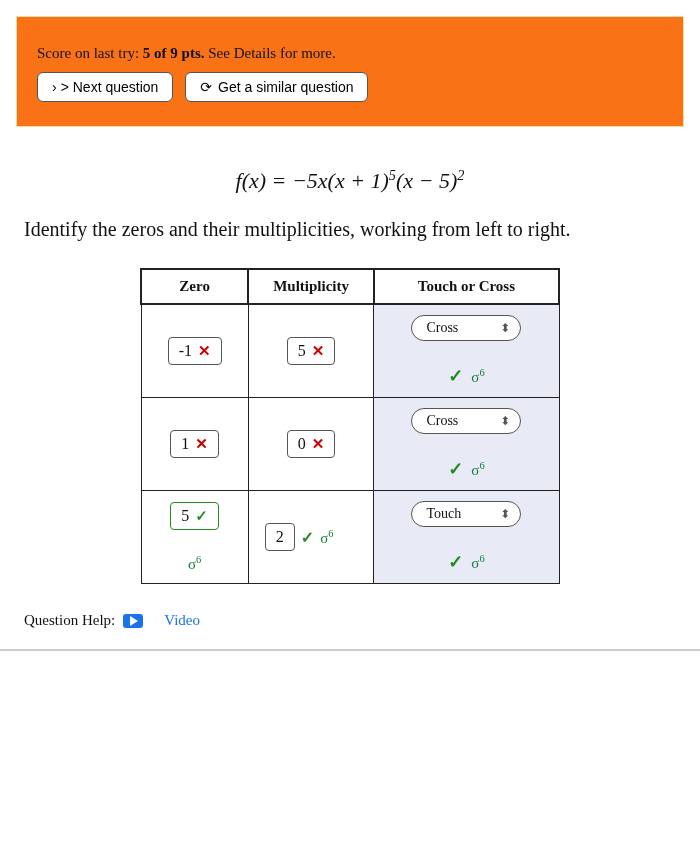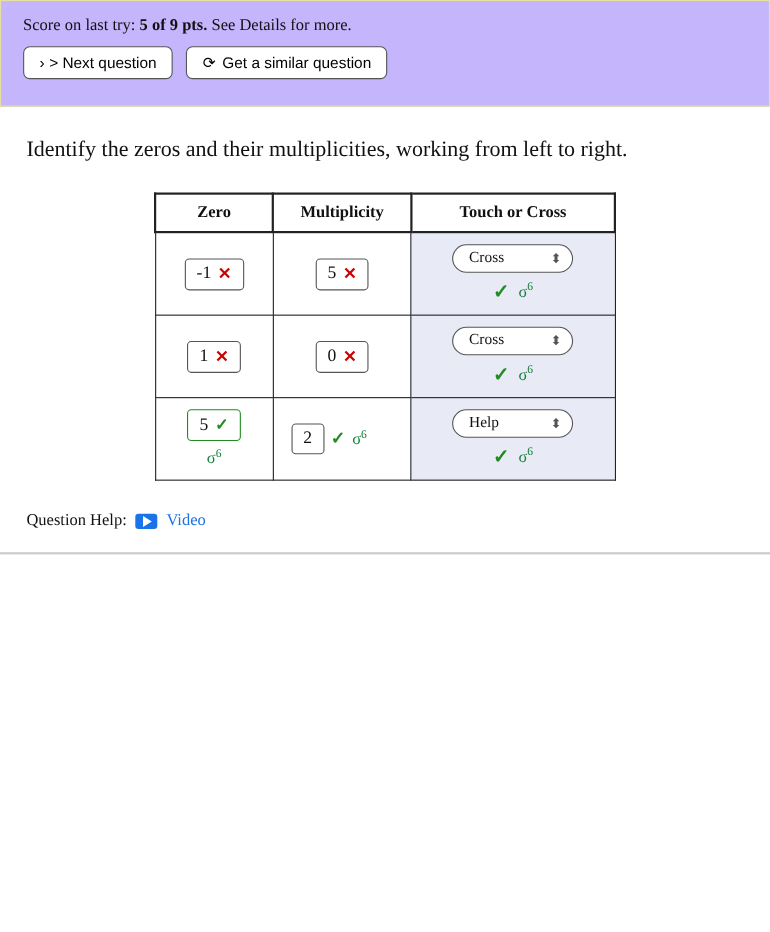--- a/index.html
+++ b/index.html
@@ -7,24 +7,24 @@
       font-family: 'Georgia', serif;
       background: #fff;
       width: 700px;
       min-height: 847px;
       padding: 0;
       font-size: 16px;
       color: #111;
     }
 
     .score-banner {
-      background: #c4b5fd;
+      background: #f97316;
       border: 1px solid #e8e0a0;
-      padding: 14px 20px 14px 20px;
-      margin: 0;
+      padding: 28px 20px 14px 20px;
+      margin: 16px;
     }
 
     .score-text {
       font-size: 15px;
       margin-bottom: 10px;
     }
 
     .score-text strong {
       font-weight: bold;
     }
@@ -160,21 +160,21 @@
 
     .sigma-icon {
       font-size: 15px;
       color: #15803d;
     }
 
     .cell-inner {
       display: flex;
       flex-direction: column;
       align-items: center;
-      gap: 6px;
+      gap: 24px;
     }
 
     .check-row {
       display: flex;
       align-items: center;
       gap: 8px;
     }
 
     
     .mult-inner {
@@ -189,21 +189,21 @@
       align-items: center;
       gap: 8px;
       margin-top: 4px;
     }
 
     .video-link {
       color: #1a73e8;
       text-decoration: none;
       display: flex;
       align-items: center;
-      gap: 8px;
+      gap: 21px;
       font-size: 15px;
     }
 
     .video-icon {
       width: 20px;
       height: 14px;
       background: #1a73e8;
       border-radius: 3px;
       display: inline-flex;
       align-items: center;
@@ -249,20 +249,25 @@
     <button class="btn-similar-question">
       <span>⟳</span>
       <span>Get a similar question</span>
     </button>
   </div>
 </div>
 
 <div class="main-content">
 
 
+  <div class="equation-block">
+    <span class="math">
+      <i>f</i>(<i>x</i>) = −5<i>x</i>(<i>x</i> + 1)<sup>5</sup>(<i>x</i> − 5)<sup>2</sup>
+    </span>
+  </div>
 
   <div class="question-body">
     Identify the zeros and their multiplicities, working from left to right.
   </div>
 
   <table class="zeros-table">
     <thead>
       <tr>
         <th>Zero</th>
         <th>Multiplicity</th>
@@ -342,21 +347,21 @@
             <div class="input-box" style="border-color:#555;">
               <span>2</span>
             </div>
             <span class="check-icon" style="font-size:16px;">✓</span>
             <span class="sigma-icon">σ<sup style="font-size:0.7em">6</sup></span>
           </div>
         </td>
         <td class="cell-touch-cross">
           <div class="cell-inner">
             <div class="dropdown-box">
-              <span>Help</span>
+              <span>Touch</span>
               <span class="dropdown-arrow">⬍</span>
             </div>
             <div class="check-row">
               <span class="check-icon">✓</span>
               <span class="sigma-icon">σ<sup style="font-size:0.7em">6</sup></span>
             </div>
           </div>
         </td>
       </tr>
     </tbody>

